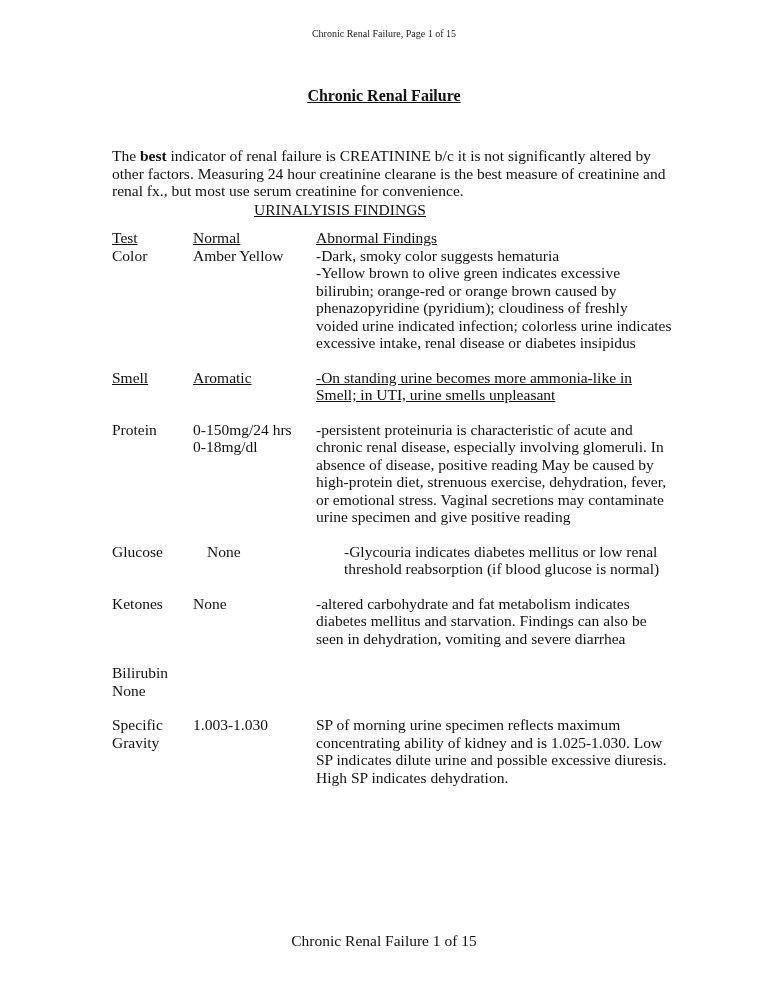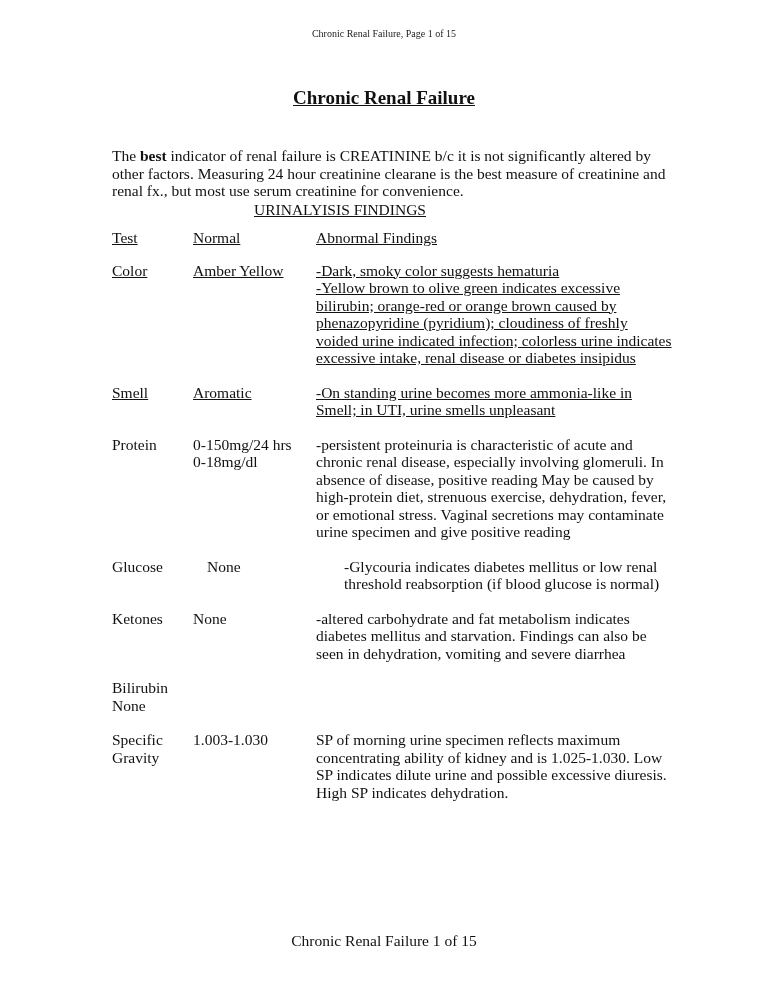--- a/index.html
+++ b/index.html
@@ -7,21 +7,21 @@
     width: 768px; height: 994px; position: relative; overflow: hidden;
     font-family: "Liberation Serif", "DejaVu Serif", serif;
     color: #111111;
   }
   .page-header {
     position: absolute; top: 28px; left: 0; width: 768px;
     text-align: center; font-size: 10px; color: #222;
   }
   .doc-title {
     position: absolute; top: 87px; left: 0; width: 768px;
-    text-align: center; font-size: 19px; font-weight: bold; text-decoration: underline;
+    text-align: center; font-size: 16px; font-weight: bold; text-decoration: underline;
   }
   .intro {
     position: absolute; top: 147px; left: 112px; width: 560px;
     font-size: 15.5px; line-height: 17.5px; margin: 0;
   }
   .section-title {
     position: absolute; top: 201px; left: 0; width: 680px;
     text-align: center; font-size: 15.5px; text-decoration: underline;
   }
   .table {
@@ -50,21 +50,21 @@
 
 <div class="section-title">URINALYISIS FINDINGS</div>
 
 <div class="table">
   <div class="row hdr">
     <div class="c1"><span>Test</span></div>
     <div class="c2"><span>Normal</span></div>
     <div class="c3"><span>Abnormal Findings</span></div>
   </div>
   <div id="rows">
-      <div class="row" style="margin-top: 15px; text-decoration: underline;">
+      <div class="row" style="margin-top: 0px;">
         <div class="c1">
           <span class="line">Color</span>
         </div>
         <div class="c2">
           <span class="line">Amber Yellow</span>
         </div>
         <div class="c3">
           <span class="line">-Dark, smoky color suggests hematuria</span>
           <span class="line">-Yellow brown to olive green indicates excessive bilirubin; orange-red or orange brown caused by phenazopyridine (pyridium); cloudiness of freshly voided urine indicated infection; colorless urine indicates excessive intake, renal disease or diabetes insipidus</span>
         </div>

